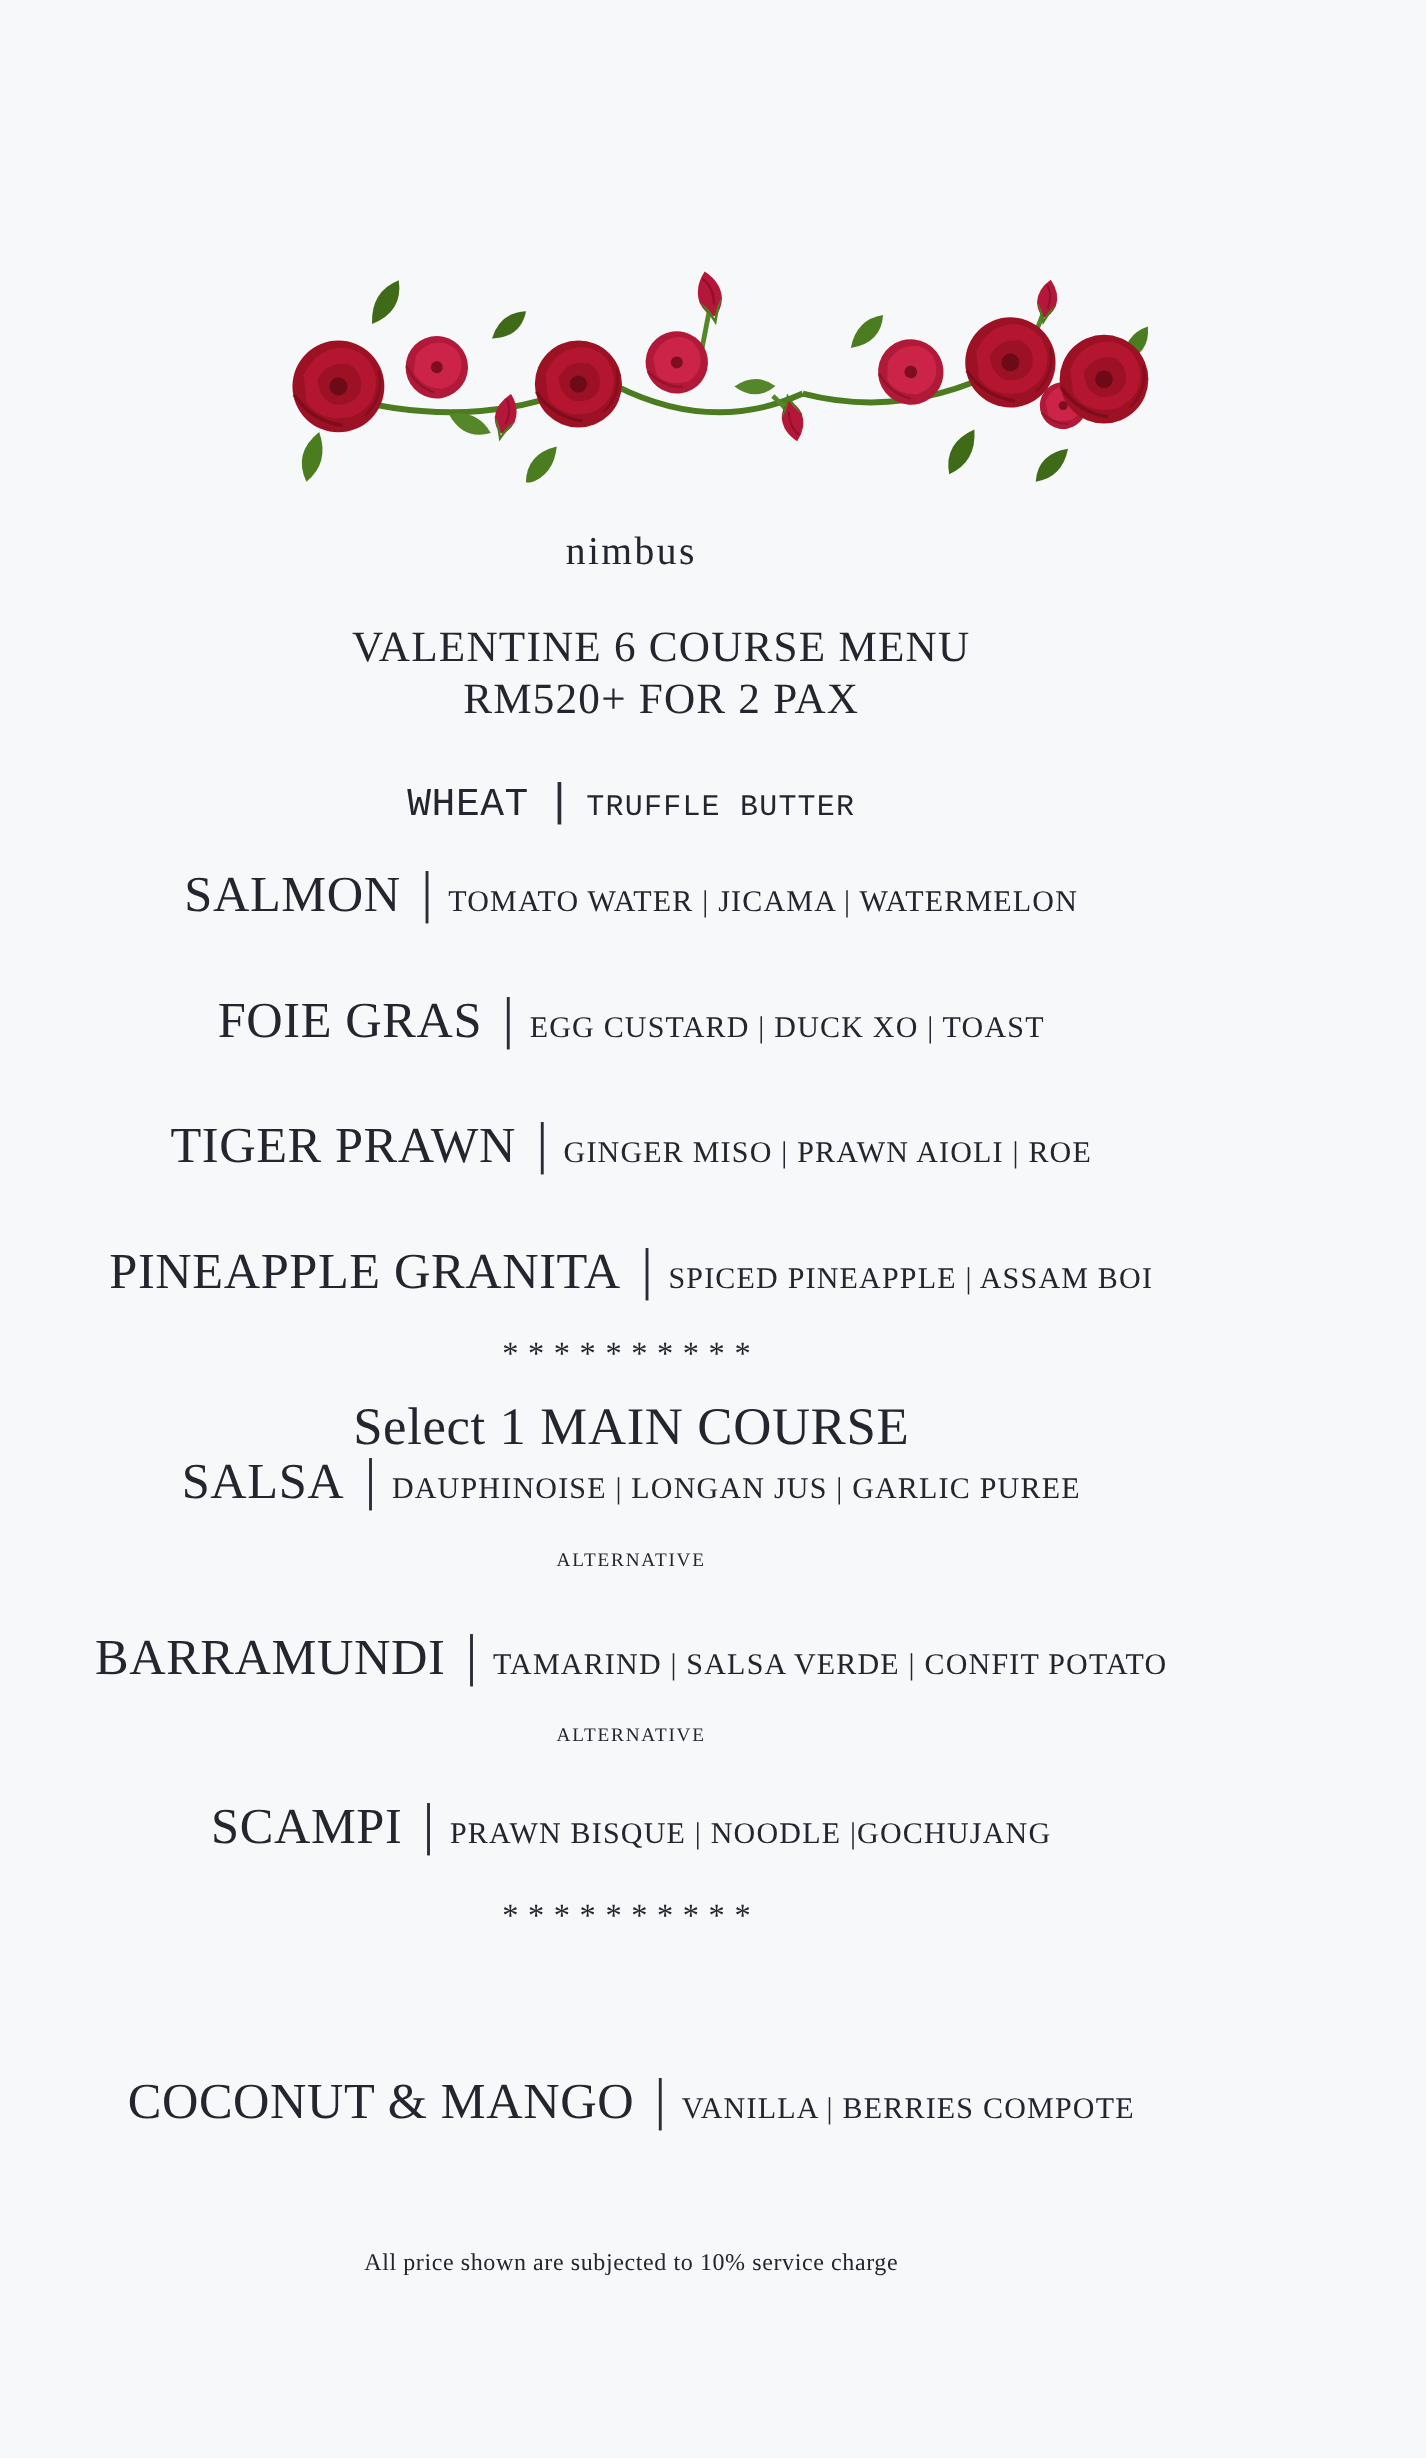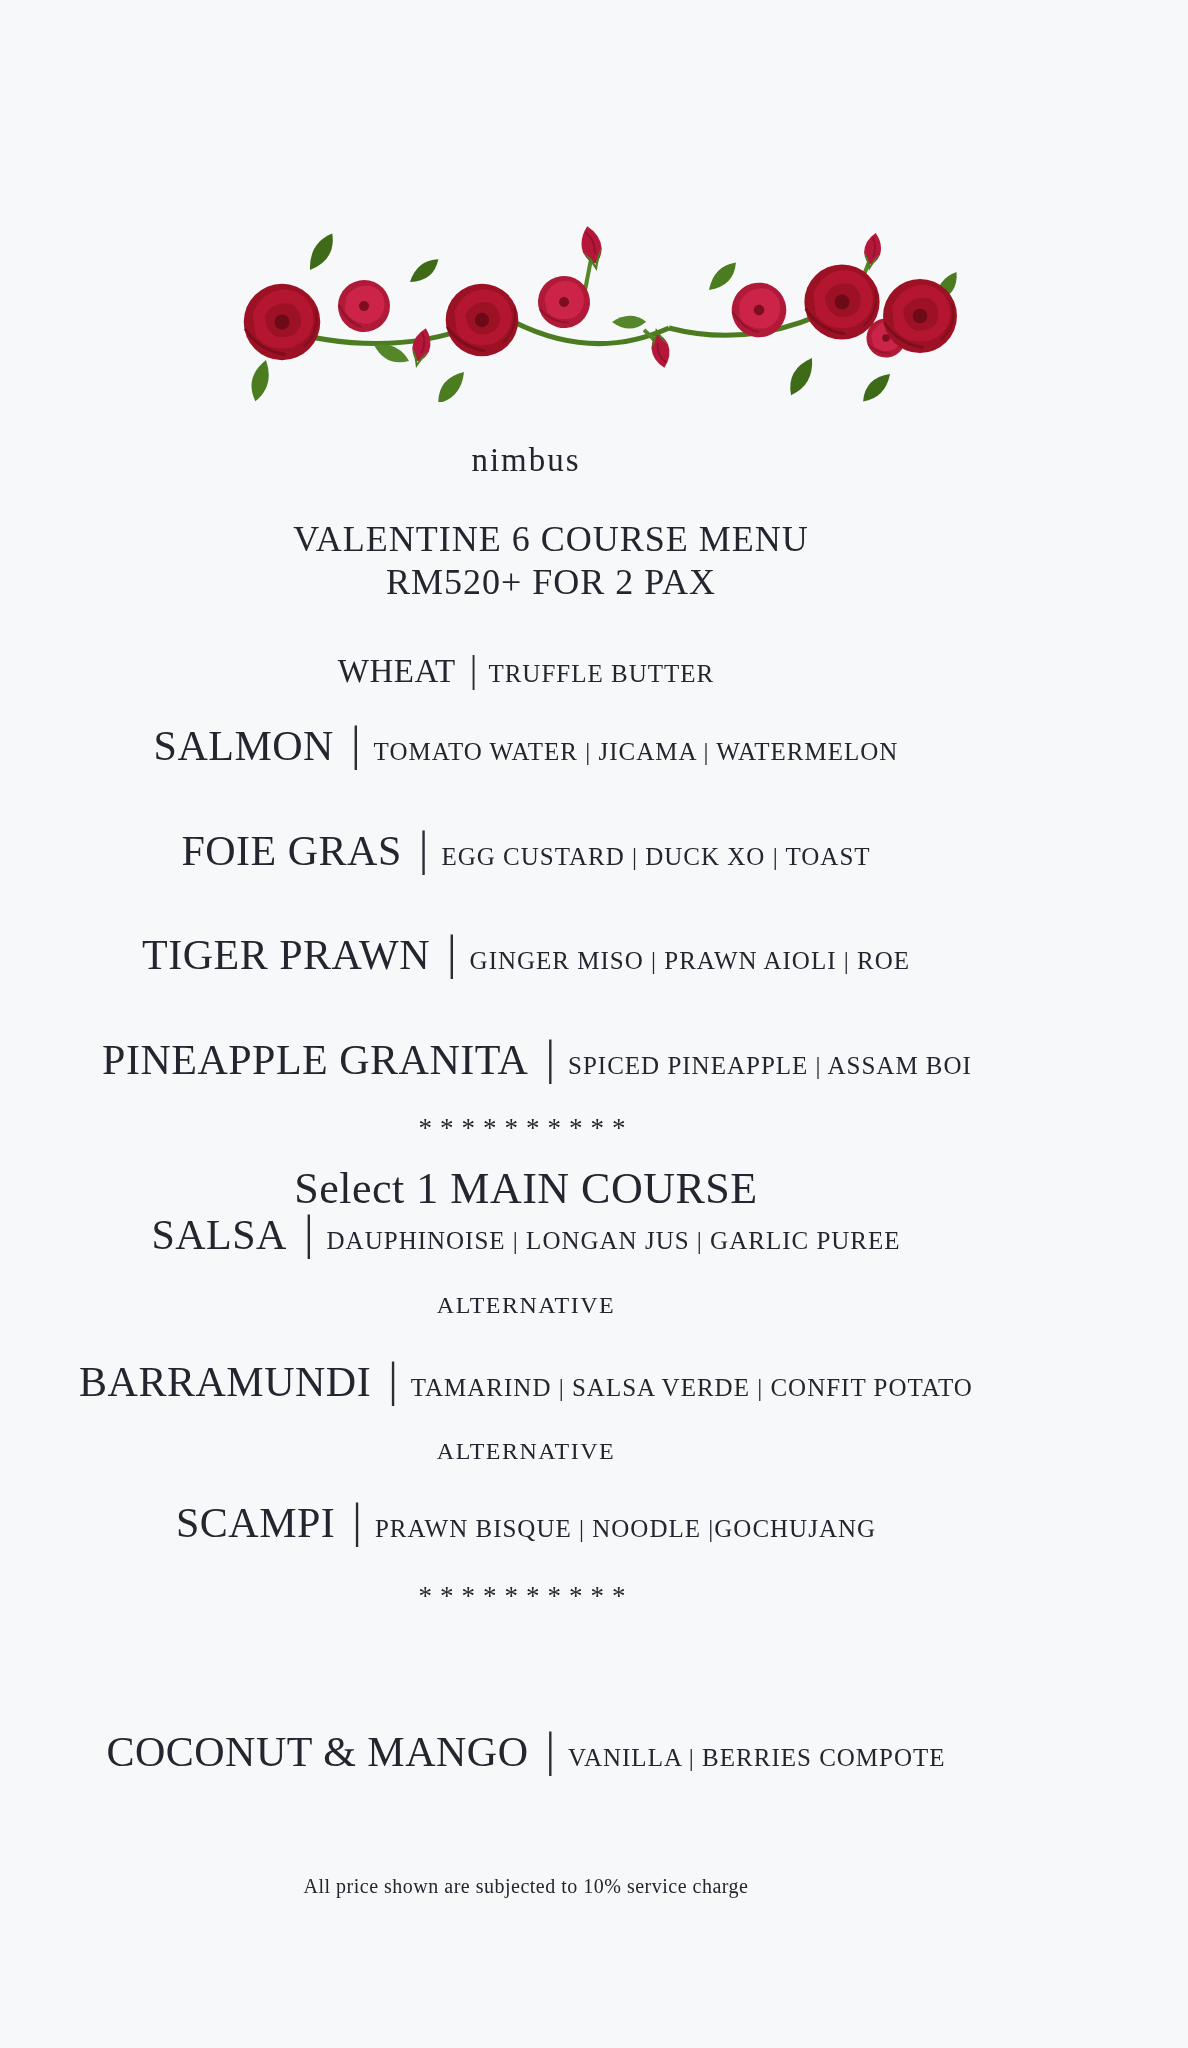--- a/index.html
+++ b/index.html
@@ -18,28 +18,28 @@
   }
   .brand{top:442px;font-size:33px;letter-spacing:2px;}
   .title{top:518px;font-size:36px;line-height:43px;letter-spacing:1px;padding-left:25px;}
   .name{font-size:42px;letter-spacing:.5px;}
   .name-sm{font-size:33px;letter-spacing:.5px;}
   .bar{font-size:48px;margin:0 13px 0 17px;font-weight:400;color:#2a2d35;}
   .bar-sm{font-size:38px;margin:0 11px 0 14px;}
   .detail{font-size:25px;letter-spacing:1px;}
   .stars{font-size:27px;letter-spacing:8px;}
   .heading{top:1165px;font-size:44px;letter-spacing:.5px;}
-  .alt{font-size:24px;letter-spacing:1.5px;}
+  .alt{font-size:16px;letter-spacing:1.5px;}
   .footer{top:1875px;font-size:20px;letter-spacing:.5px;}
   
-  #row-wheat{top:649px;}
+  #row-wheat{top:649px;font-family:Liberation Mono, monospace;}
   #row-salmon{top:718px;}
   #row-foiegras{top:823px;}
   #row-tigerprawn{top:927px;font-family:Liberation Serif, serif;}
-  #row-granita{top:1032px;padding-left:11px;}
+  #row-granita{top:1032px;}
   #stars-1{top:1114px;}
   #row-lamb{top:1207px;}
   #alt-1{top:1292px;}
   #row-barramundi{top:1354px;}
   #alt-2{top:1438px;}
   #row-scampi{top:1495px;}
   #stars-2{top:1582px;}
   #row-dessert{top:1724px;}
   .garland{position:absolute;left:214px;top:210px;width:748px;height:192px;}
   .st{fill:none;stroke:#4c7c20;stroke-width:5;}

